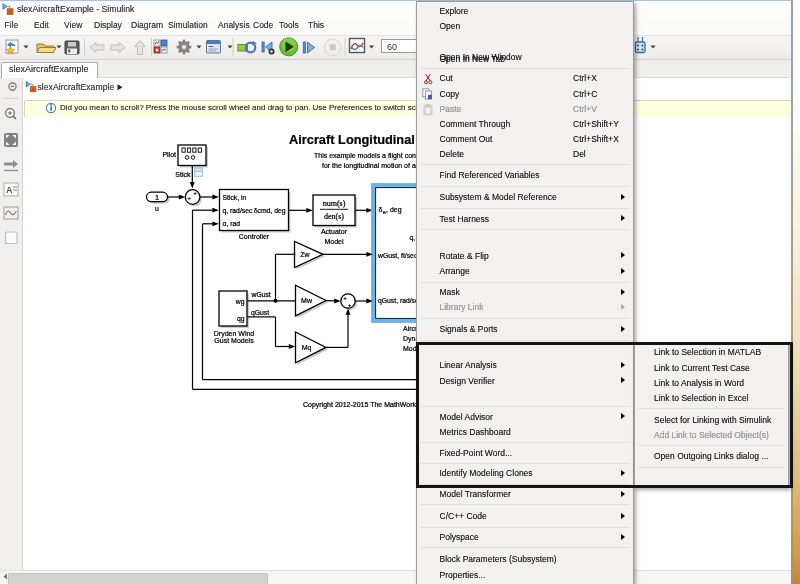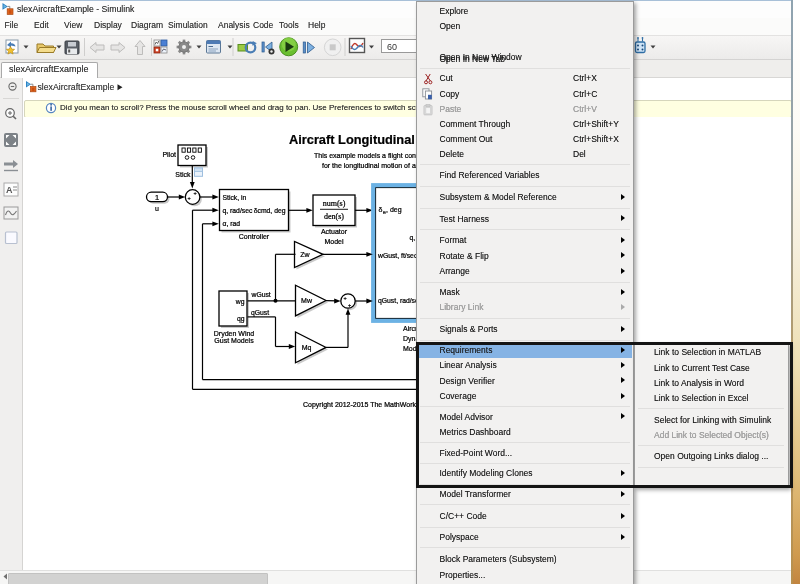--- a/index.html
+++ b/index.html
@@ -49,21 +49,21 @@
 <div class="abs" id="menubar">
 <span class="mb" style="left:4.5px">File</span>
 <span class="mb" style="left:34px">Edit</span>
 <span class="mb" style="left:64px">View</span>
 <span class="mb" style="left:94px">Display</span>
 <span class="mb" style="left:131px">Diagram</span>
 <span class="mb" style="left:168px">Simulation</span>
 <span class="mb" style="left:218px">Analysis</span>
 <span class="mb" style="left:253px">Code</span>
 <span class="mb" style="left:279px">Tools</span>
-<span class="mb" style="left:308px">Help</span>
+<span class="mb" style="left:308px">This</span>
 </div>
 <div class="abs" id="toolbar"></div>
 <div class="abs" id="tabbar">
       <div class="abs" id="tab">
         <div class="abs" id="tab-txt">slexAircraftExample</div>
       </div>
     </div>
 <div class="abs" id="breadcrumb">
       <div class="abs" id="bc-txt">slexAircraftExample</div>
     </div>
@@ -379,24 +379,20 @@
 <div class="mi" style="top:187.25px">
         <span class="t">Subsystem &amp; Model Reference</span>
         <span class="ar"></span>
       </div>
 <div class="msep" style="top:205.50px"></div>
 <div class="mi" style="top:208.75px">
         <span class="t">Test Harness</span>
         <span class="ar"></span>
       </div>
 <div class="msep" style="top:227.00px"></div>
-<div class="mi" style="top:230.25px">
-        <span class="t">Format</span>
-        <span class="ar"></span>
-      </div>
 <div class="mi" style="top:245.75px">
         <span class="t">Rotate &amp; Flip</span>
         <span class="ar"></span>
       </div>
 <div class="mi" style="top:261.25px">
         <span class="t">Arrange</span>
         <span class="ar"></span>
       </div>
 <div class="msep" style="top:279.50px"></div>
 <div class="mi" style="top:282.25px">
@@ -406,34 +402,26 @@
 <div class="mi dis" style="top:297.55px">
         <span class="t">Library Link</span>
         <span class="ar"></span>
       </div>
 <div class="msep" style="top:315.50px"></div>
 <div class="mi" style="top:319.25px">
         <span class="t">Signals &amp; Ports</span>
         <span class="ar"></span>
       </div>
 <div class="msep" style="top:337.50px"></div>
-<div class="mi hl" style="top:340.25px">
-        <span class="t">Requirements</span>
-        <span class="ar"></span>
-      </div>
 <div class="mi" style="top:355.55px">
         <span class="t">Linear Analysis</span>
         <span class="ar"></span>
       </div>
 <div class="mi" style="top:370.95px">
         <span class="t">Design Verifier</span>
-        <span class="ar"></span>
-      </div>
-<div class="mi" style="top:386.25px">
-        <span class="t">Coverage</span>
         <span class="ar"></span>
       </div>
 <div class="msep" style="top:404.40px"></div>
 <div class="mi" style="top:406.95px">
         <span class="t">Model Advisor</span>
         <span class="ar"></span>
       </div>
 <div class="mi" style="top:422.25px">
         <span class="t">Metrics Dashboard</span>
       </div>

